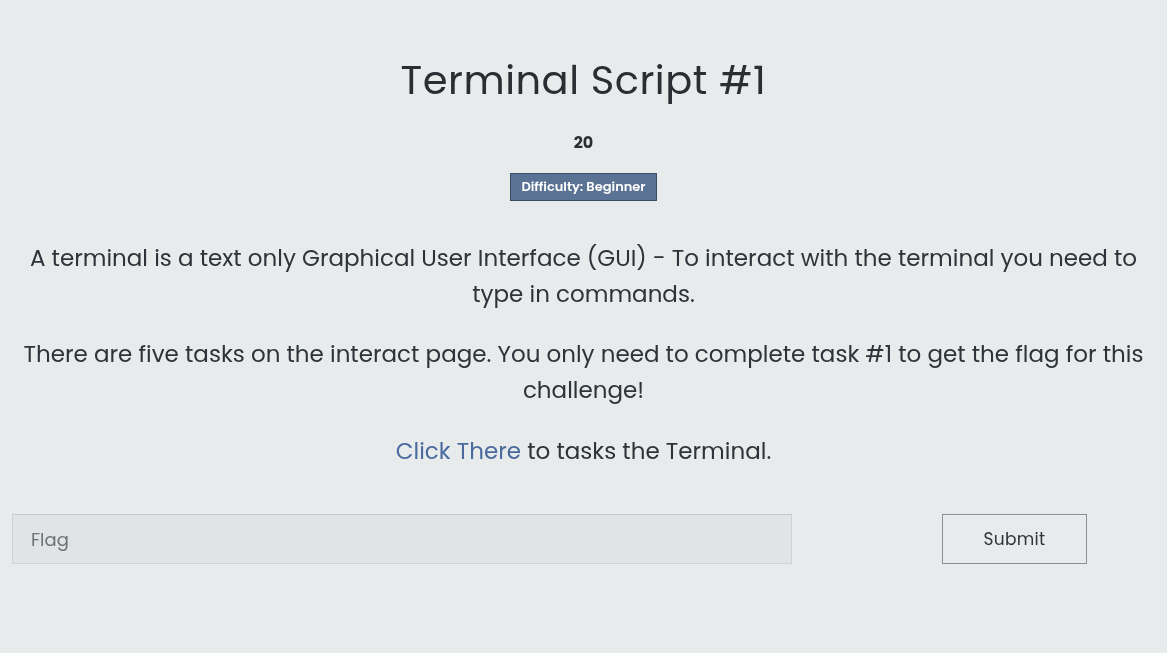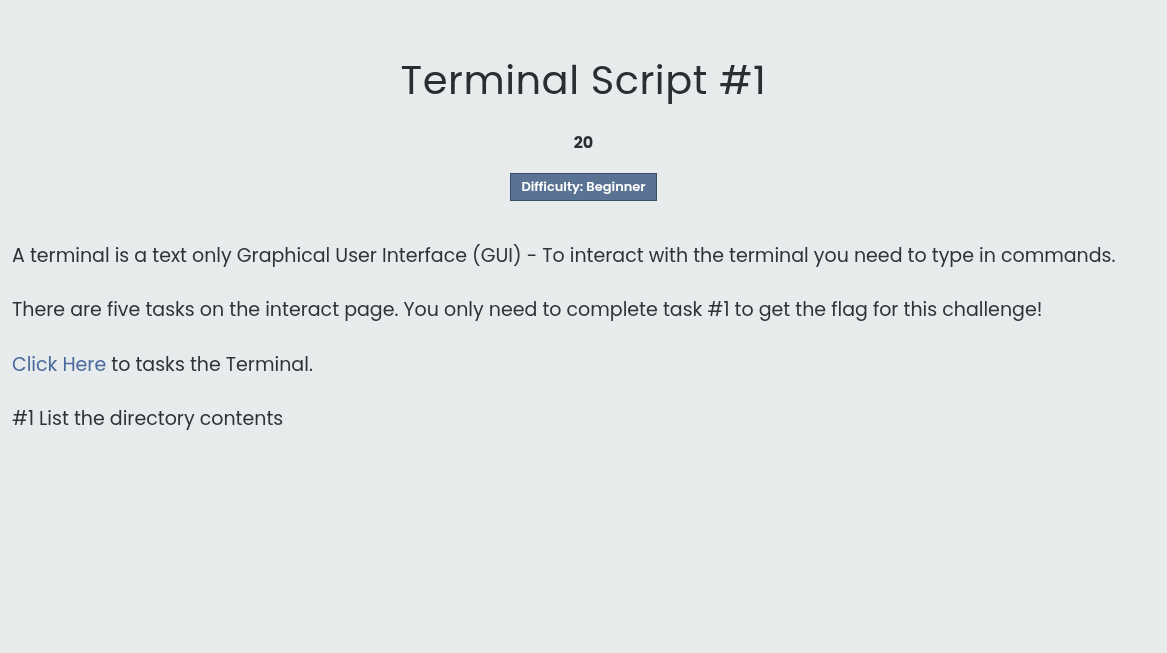--- a/index.html
+++ b/index.html
@@ -51,24 +51,25 @@
       border: 1px solid #3a4e68;
       border-radius: 0;
     }
 
     .content {
       margin-top: 40px;
       padding: 0 2px;
     }
 
     .content p {
-      font-size: 19px;
+      font-size: 23px;
       line-height: 1.55;
       color: #2d3339;
       margin-bottom: 25px;
+      text-align: center;
     }
 
     .content p b {
       font-weight: 400;
     }
 
     .link {
       color: #4a6a9e;
       cursor: pointer;
     }
@@ -121,19 +122,22 @@
   </div>
 
   <div class="content">
     <p>A terminal is a text only Graphical User Interface (GUI) - To interact with the terminal you need to type in commands.</p>
 
     <p>
       <span>There are five tasks on the interact page. </span><b>You only need to complete task #1 to get the flag for this challenge!</b>
     </p>
 
     <p>
-      <span class="link">Click Here</span><span> to tasks the Terminal.</span>
+      <span class="link">Click There</span><span> to tasks the Terminal.</span>
     </p>
 
-    <p><b>#1 List the directory contents</b></p>
   </div>
 
+  <div class="form-row">
+    <input type="text" class="flag-input" placeholder="Flag" style="">
+    <button class="submit-btn">Submit</button>
+  </div>
 </div>
 
 </body></html>

